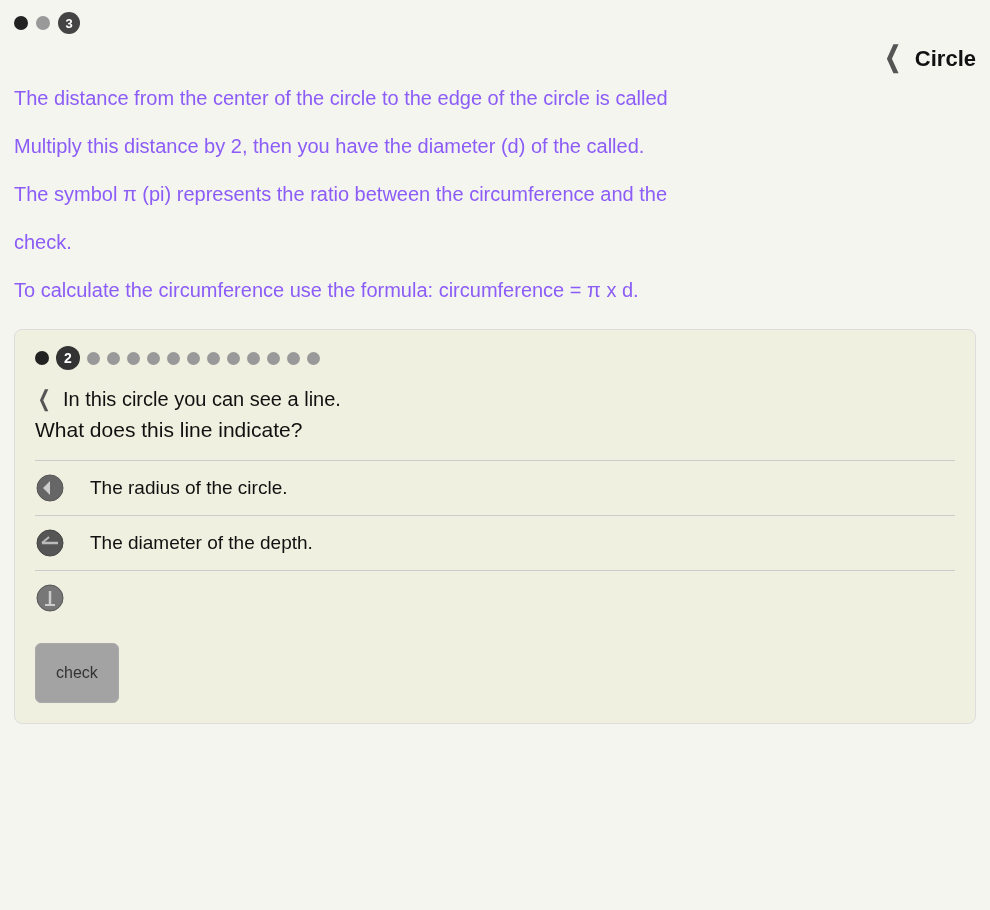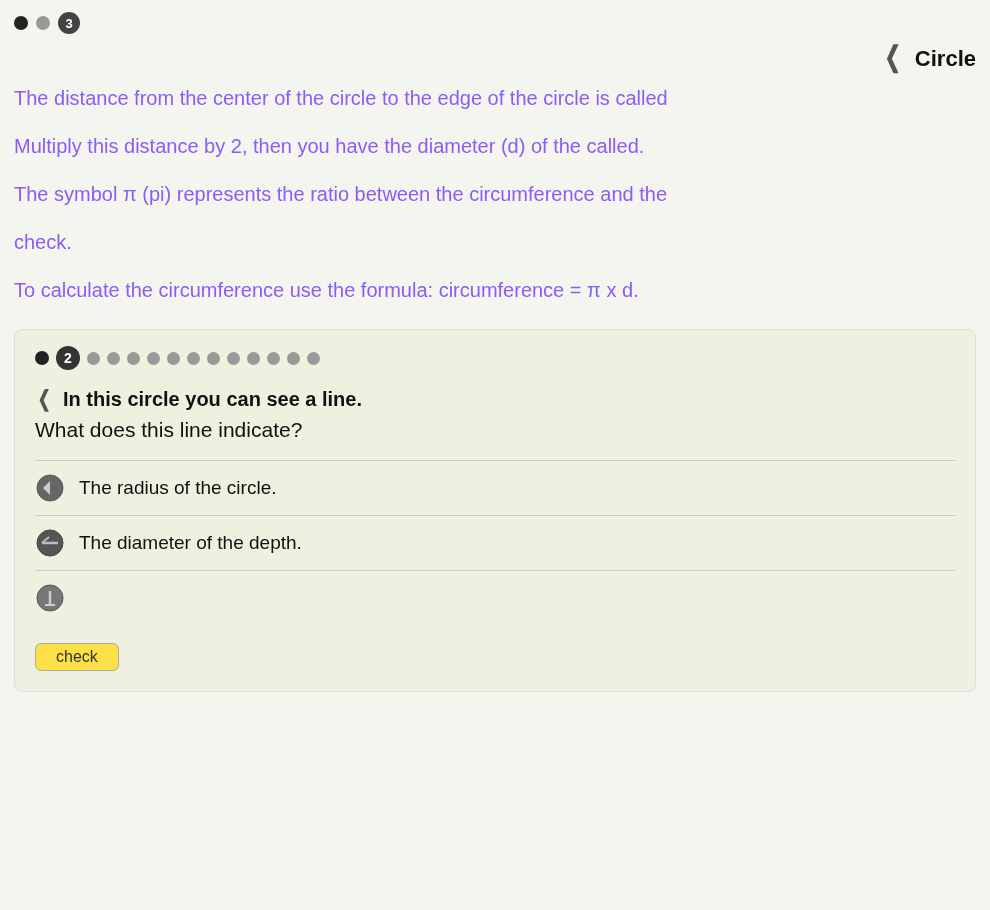--- a/index.html
+++ b/index.html
@@ -107,35 +107,34 @@
       font-weight: bold;
       display: flex;
       align-items: center;
       justify-content: center;
     }
 
     .question-text {
       font-size: 20px;
       color: #111;
       margin-bottom: 6px;
-      font-weight: bold;
     }
 
     .question-sub {
       font-size: 21px;
       color: #111;
       margin-bottom: 18px;
     }
 
     .option-row {
       display: flex;
       align-items: center;
       padding: 12px 0;
       border-top: 1px solid #ccc;
-      gap: 14px;
+      gap: 25px;
       text-align: right;
     }
 
     .radio-icon {
       width: 30px;
       height: 30px;
       flex-shrink: 0;
       position: relative;
     }
 
@@ -144,22 +143,22 @@
       height: 30px;
     }
 
     .option-label {
       font-size: 19px;
       color: #111;
     }
 
     .check-button {
       margin-top: 18px;
-      padding: 4px 20px;
-      background-color: #fde047;
+      padding: 20px 20px;
+      background-color: #a3a3a3;
       border: 1px solid #aaa;
       border-radius: 6px;
       font-size: 16px;
       color: #333;
       cursor: pointer;
     }
 
     .nav-arrow {
       display: inline-block;
       font-size: 28px;

